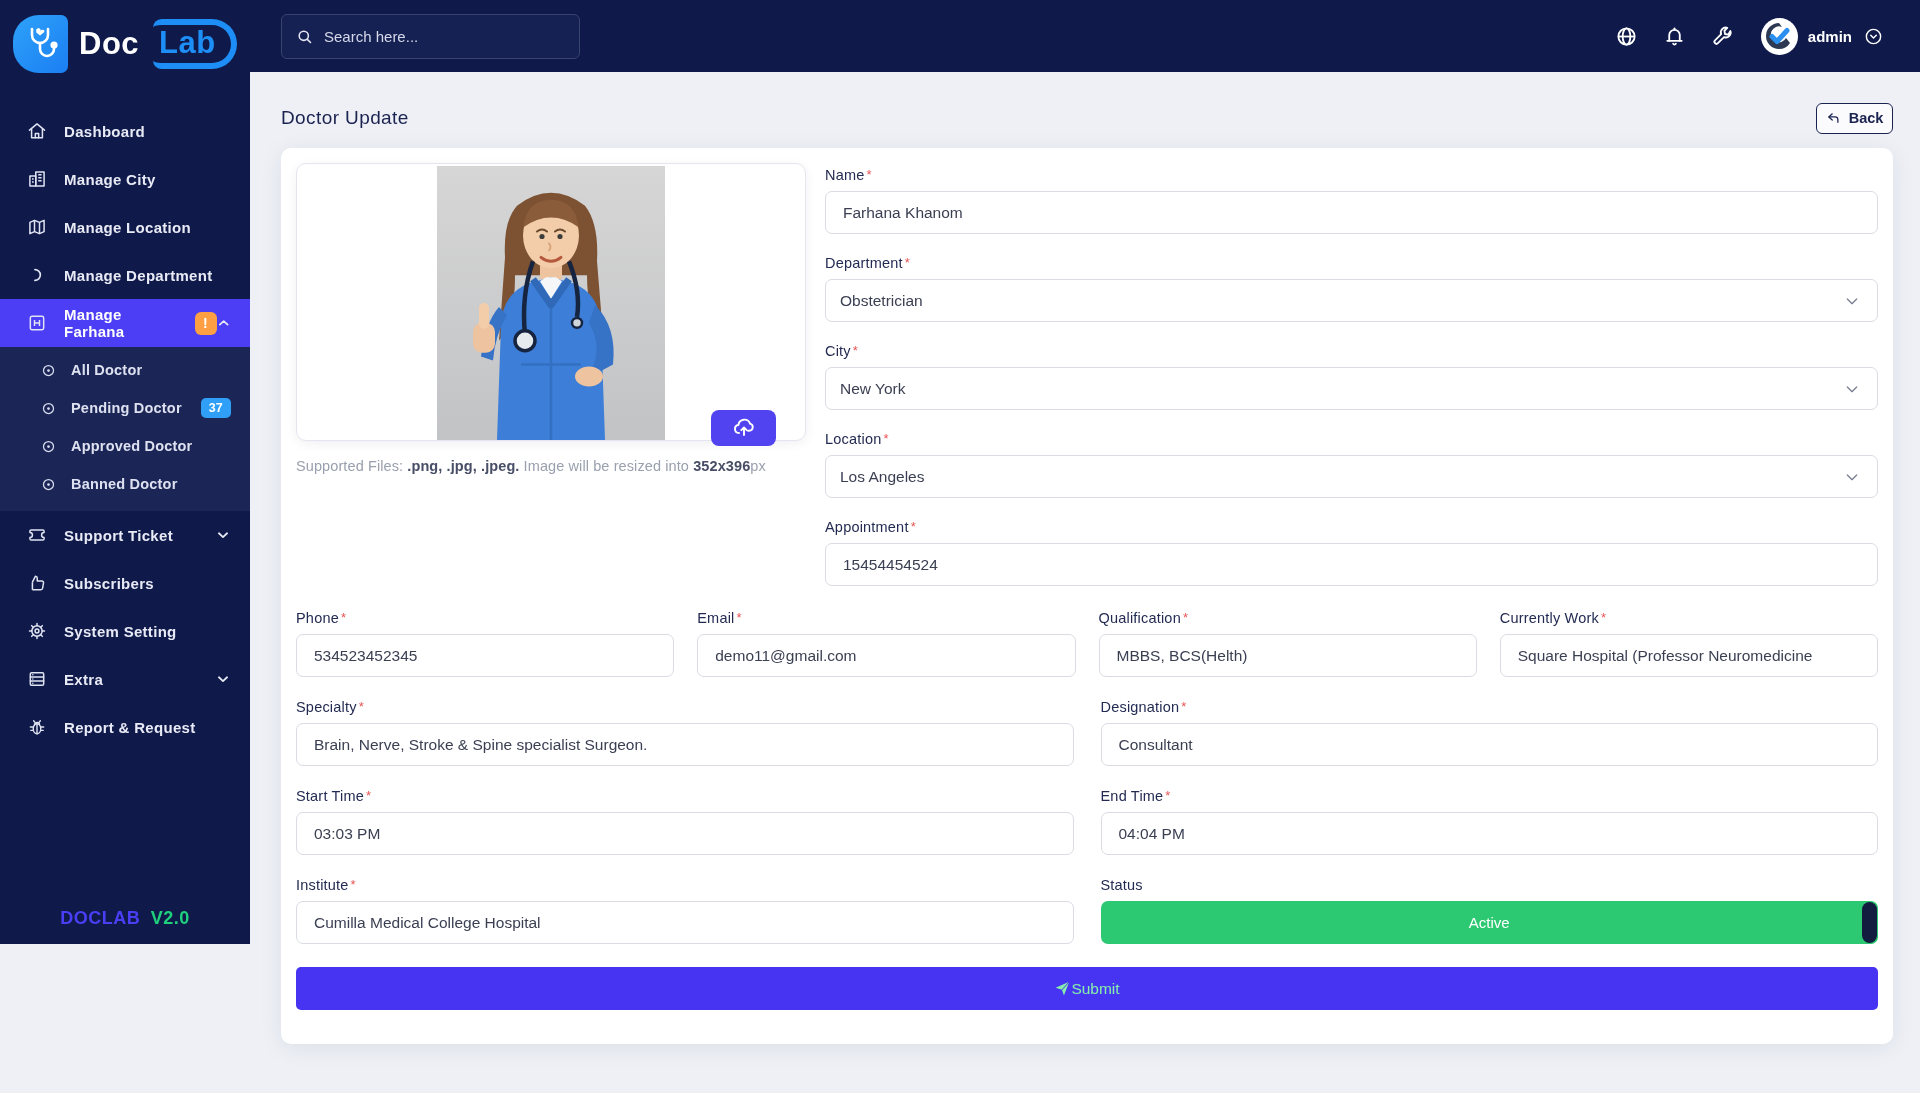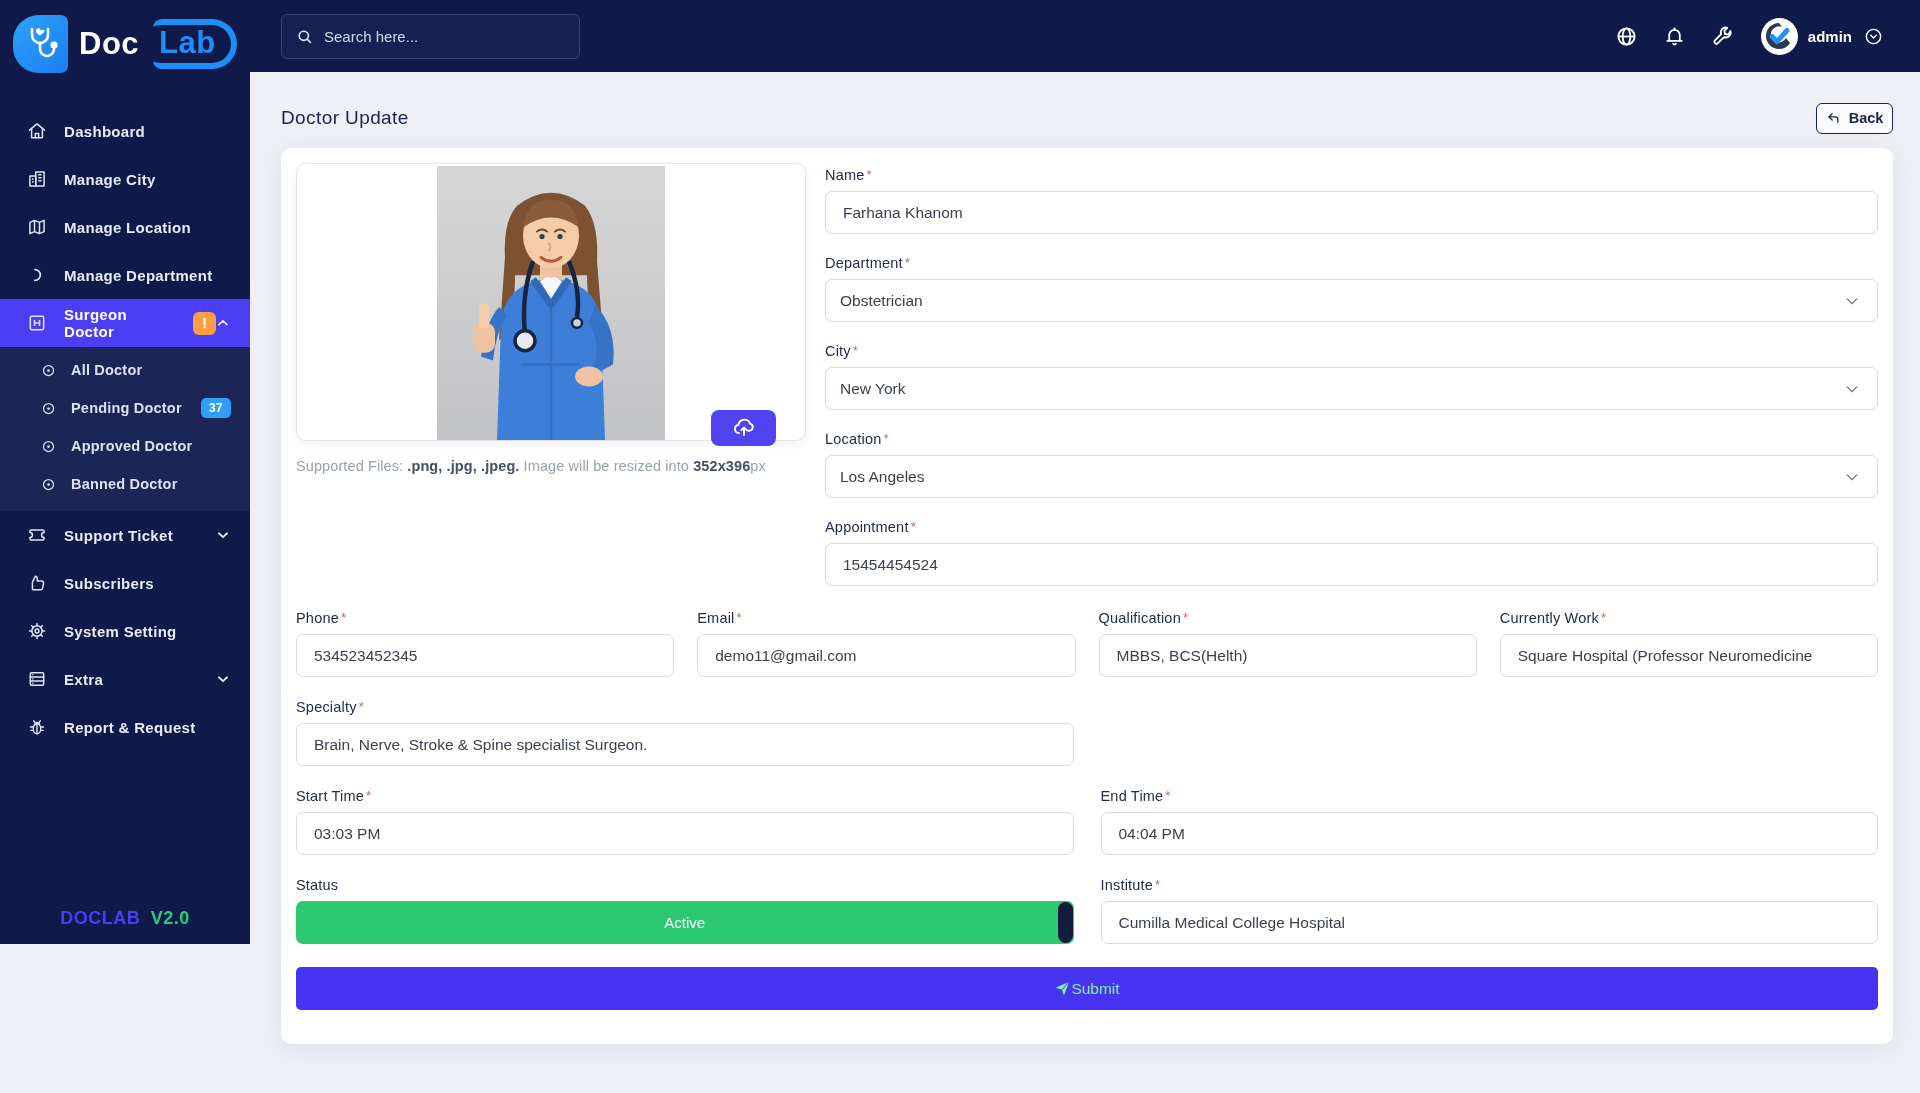--- a/index.html
+++ b/index.html
@@ -142,21 +142,21 @@
             <path d="M9.5 18.5 a6.5 6.5 0 1 0 0 -13"></path>
           </svg>
         <span>Manage Department</span>
       </div>
 
       <div class="nav-item active">
         <svg class="nicon" viewBox="0 0 24 24" fill="none" stroke="currentColor" stroke-width="1.8" stroke-linejoin="round">
             <rect x="4" y="4" width="16" height="16" rx="2"></rect>
             <path d="M9 8.5 v7 M15 8.5 v7 M9 12 h6"></path>
           </svg>
-        <span>Surgeon Doctor</span>
+        <span>Manage Farhana</span>
         <span class="alert-badge">!</span>
         <svg class="chev-right" viewBox="0 0 24 24" fill="none" stroke="currentColor" stroke-width="3" stroke-linecap="round" stroke-linejoin="round">
             <path d="M5 15 L12 8.5 L19 15"></path>
           </svg>
       </div>
 
       <div class="submenu">
         <div class="sub-item">
           <svg class="sicon" viewBox="0 0 24 24" fill="none" stroke="currentColor" stroke-width="2">
               <circle cx="12" cy="12" r="8"></circle>
@@ -399,44 +399,48 @@
           <label class="field-label"><span>Currently Work</span><span class="req">*</span></label>
           <input class="text-input" type="text" value="Square Hospital (Professor Neuromedicine" style="">
         </div>
       </div>
 
       <div class="row-2">
         <div class="field">
           <label class="field-label"><span>Specialty</span><span class="req">*</span></label>
           <input class="text-input" type="text" value="Brain, Nerve, Stroke &amp; Spine specialist Surgeon." style="">
         </div>
+        <div class="field">
+          <label class="field-label"><span>Designation</span><span class="req">*</span></label>
+          <input class="text-input" type="text" value="Consultant" style="">
+        </div>
       </div>
 
       <div class="row-2">
         <div class="field">
           <label class="field-label"><span>Start Time</span><span class="req">*</span></label>
           <input class="text-input" type="text" value="03:03 PM" style="">
         </div>
         <div class="field">
           <label class="field-label"><span>End Time</span><span class="req">*</span></label>
           <input class="text-input" type="text" value="04:04 PM" style="">
         </div>
       </div>
 
       <div class="row-2">
+        <div class="field">
+          <label class="field-label"><span>Institute</span><span class="req">*</span></label>
+          <input class="text-input" type="text" value="Cumilla Medical College Hospital" style="">
+        </div>
         <div class="field">
           <label class="field-label"><span>Status</span></label>
           <div class="toggle">
             <span class="toggle-label">Active</span>
             <span class="toggle-handle"></span>
           </div>
-        </div>
-        <div class="field">
-          <label class="field-label"><span>Institute</span><span class="req">*</span></label>
-          <input class="text-input" type="text" value="Cumilla Medical College Hospital" style="">
         </div>
       </div>
 
       <button class="submit-btn">
         <svg viewBox="0 0 24 24" fill="currentColor">
             <path d="M2.2 11 L21.5 2.5 L14 21.8 L11.2 13.9 Z"></path>
             <path d="M21.5 2.5 L11.2 13.9" stroke="#4733f2" stroke-width="1.4"></path>
           </svg>
         <span>Submit</span>
       </button>

